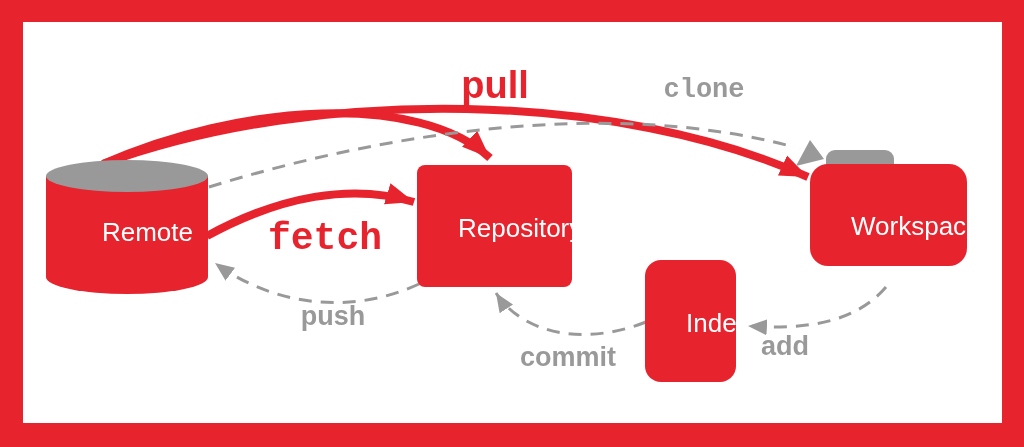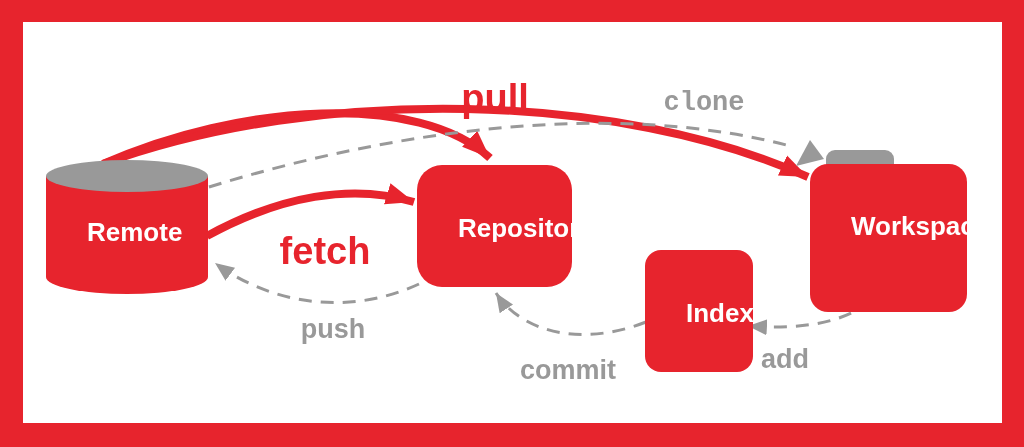--- a/index.html
+++ b/index.html
@@ -16,65 +16,64 @@
     width:979px; height:401px;
     background:#ffffff;
   }
   #arrows {
     position:absolute; left:0; top:0;
     width:1024px; height:447px;
   }
   .node { position:absolute; color:#ffffff; }
   .node .label {
     position:absolute; left:0; right:0;
-    text-align:left;
-    font-size:26px; font-weight:700;
+    text-align:center;
+    font-size:26px; font-weight:400;
     color:#ffffff;
     margin-left:41px;
   }
   
   #remote { left:46px; top:160px; width:162px; height:134px; }
   #remote .cyl-body {
     position:absolute; left:0; right:0; top:16px; bottom:0;
     background:#e7242d;
     border-radius:0 0 81px 81px / 0 0 17px 17px;
   }
   #remote .cyl-top {
     position:absolute; left:0; right:0; top:0; height:32px;
     background:#999999;
     border-radius:50%;
   }
   #remote .label { top:57px; }
   
   #repository { left:417px; top:165px; width:155px; height:122px;
-    background:#e7242d; border-radius:25px; }
+    background:#e7242d; border-radius:8px; }
   #repository .label { top:48px; }
   
-  #index { left:645px; top:250px; width:108px; height:122px;
+  #index { left:645px; top:260px; width:91px; height:122px;
     background:#e7242d; border-radius:16px; }
   #index .label { top:48px; }
   
   #workspace-tab { position:absolute; left:826px; top:150px; width:68px; height:26px;
     background:#999999; border-radius:9px 9px 0 0; }
-  #workspace { left:810px; top:164px; width:157px; height:148px;
+  #workspace { left:810px; top:164px; width:157px; height:102px;
     background:#e7242d; border-radius:18px; }
   #workspace .label { top:47px; }
   
   .edge-label {
     position:absolute;
     transform:translate(-50%,-50%);
     font-weight:bold;
     white-space:nowrap;
-    margin-top:13px;
   }
   .edge-label.red { color:#e7242d; font-size:38px; }
   .edge-label.gray { color:#999999; font-size:27px; }
   #label-pull   { left:495px; top:85px;  }
   #label-clone  { left:704px; top:90px;font-family:Liberation Mono, monospace;  }
-  #label-fetch  { left:325px; top:238px; }
+  #label-fetch  { left:325px; top:238px;font-family:Liberation Mono, monospace; }
   #label-push   { left:333px; top:316px; }
   #label-commit { left:568px; top:357px; }
   #label-add    { left:785px; top:346px; }
 </style>
 </head>
 <body>
 
 <div id="screen">
   <div id="panel"></div>
 

